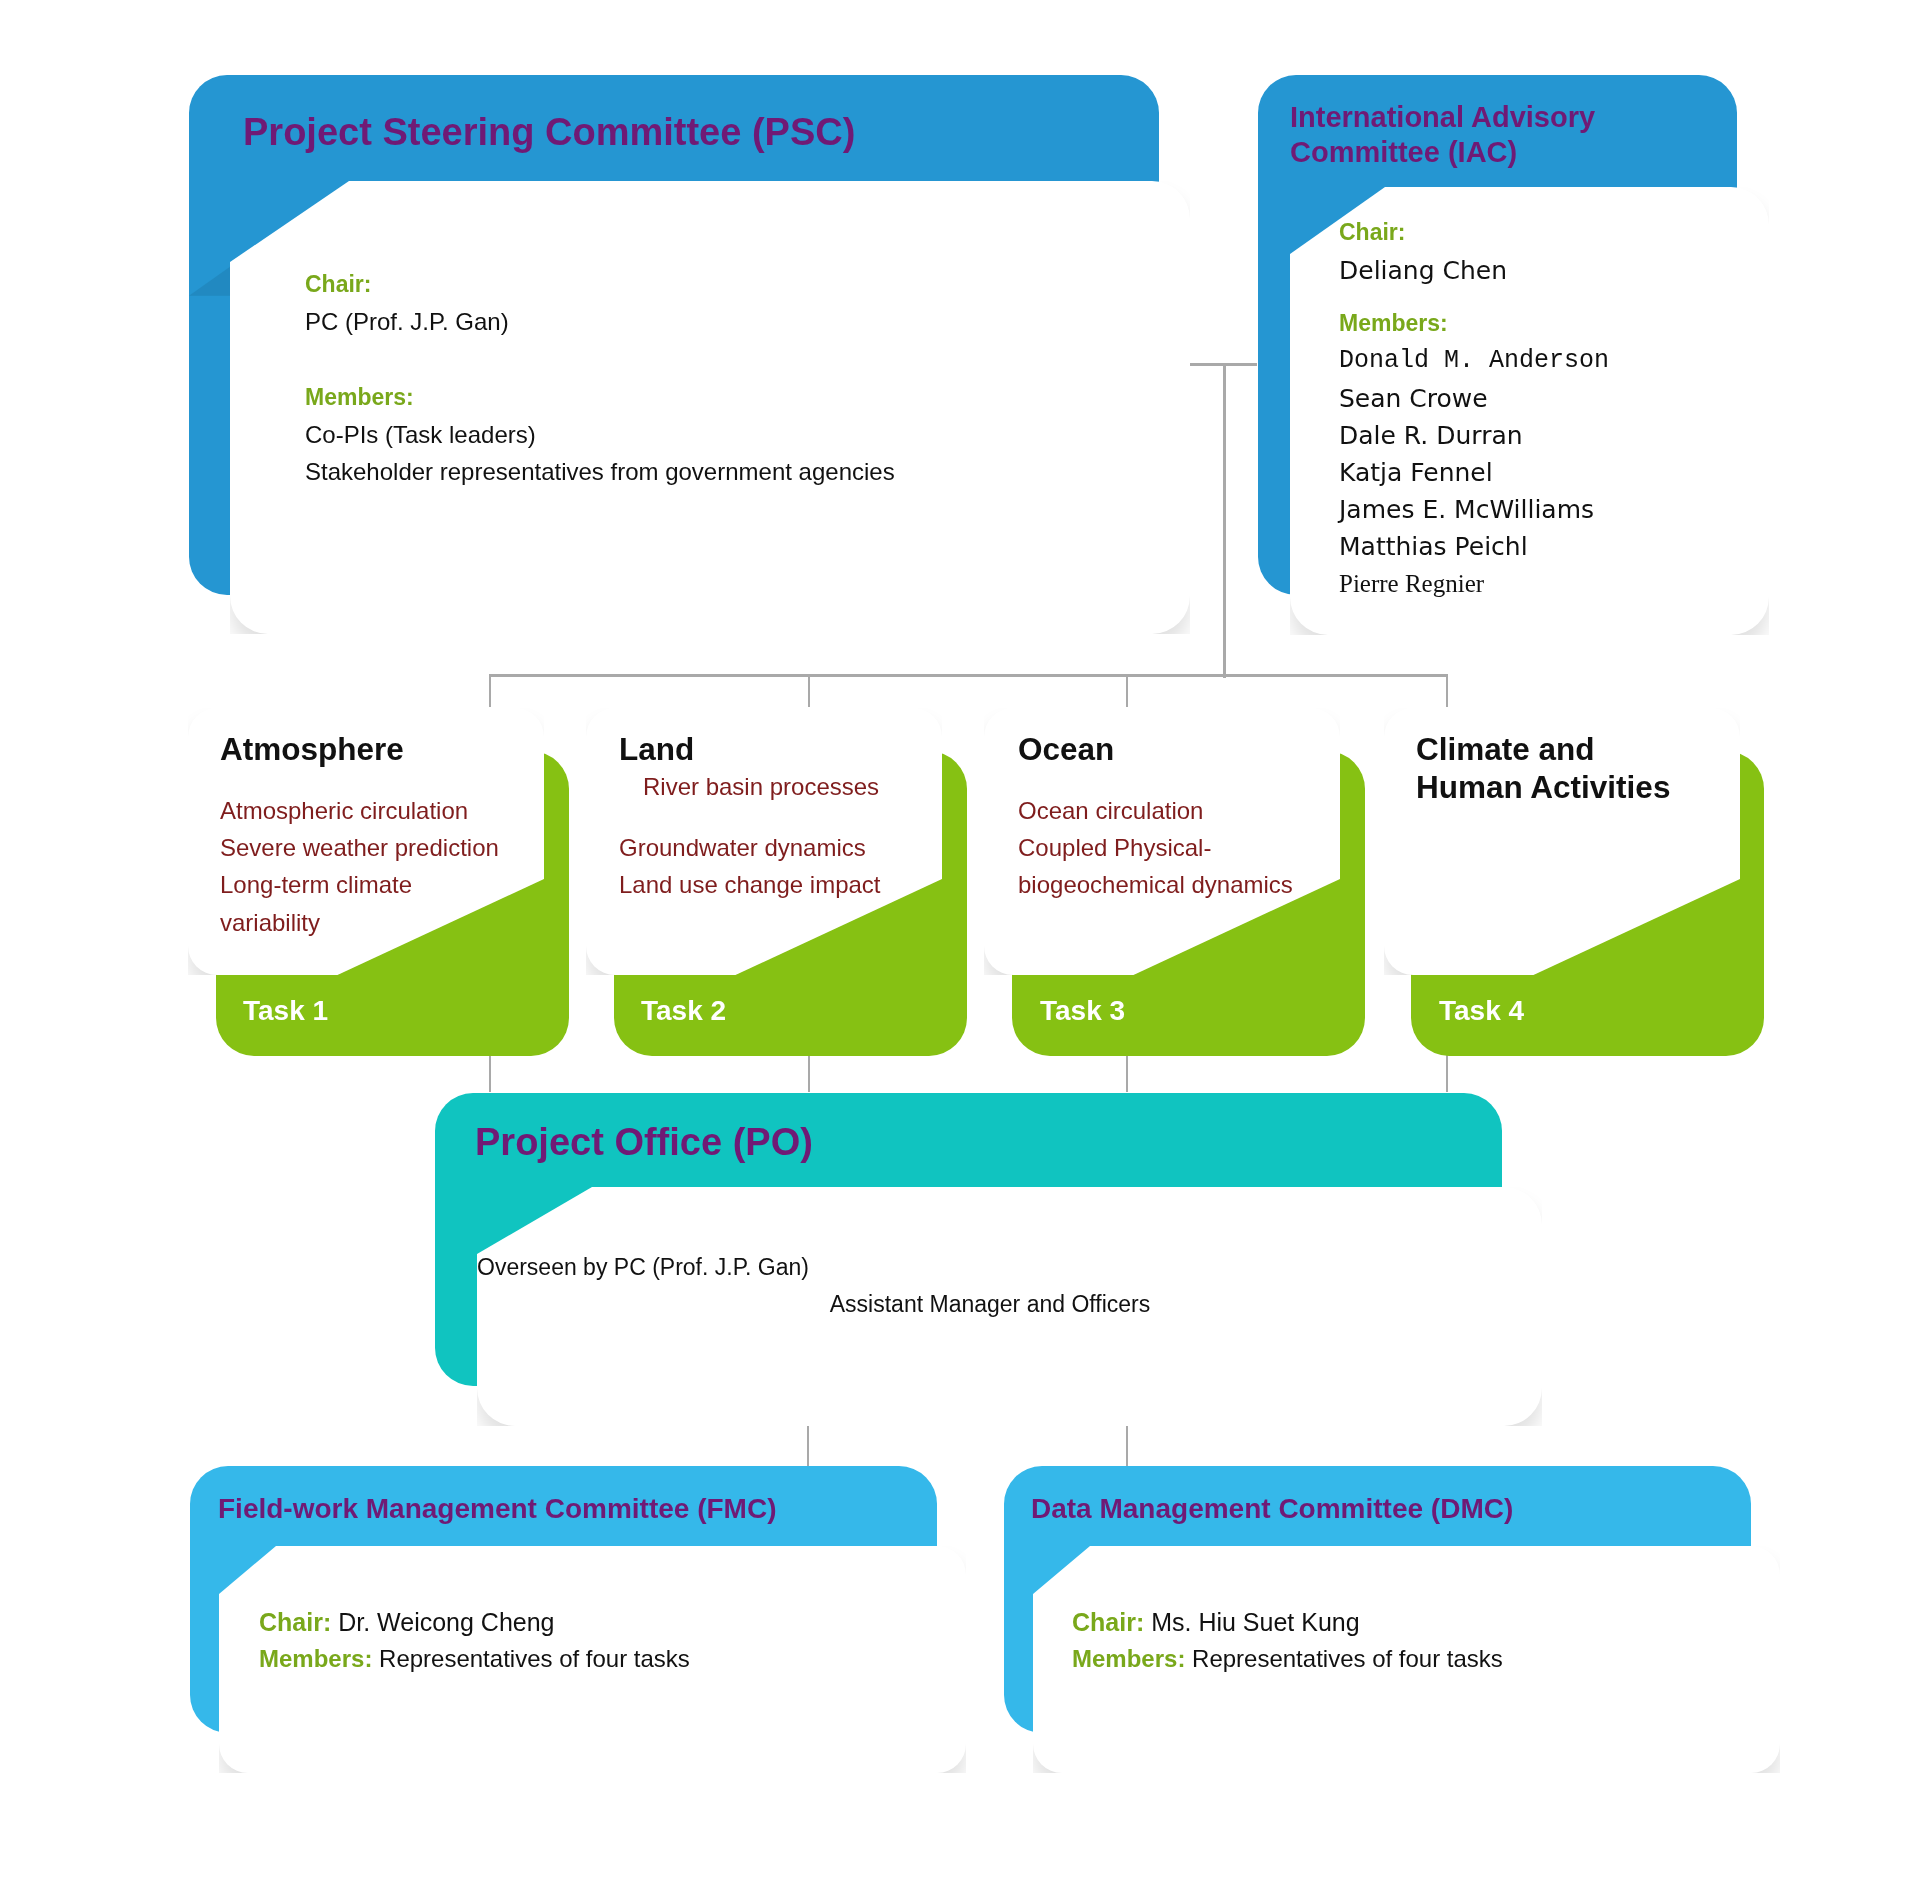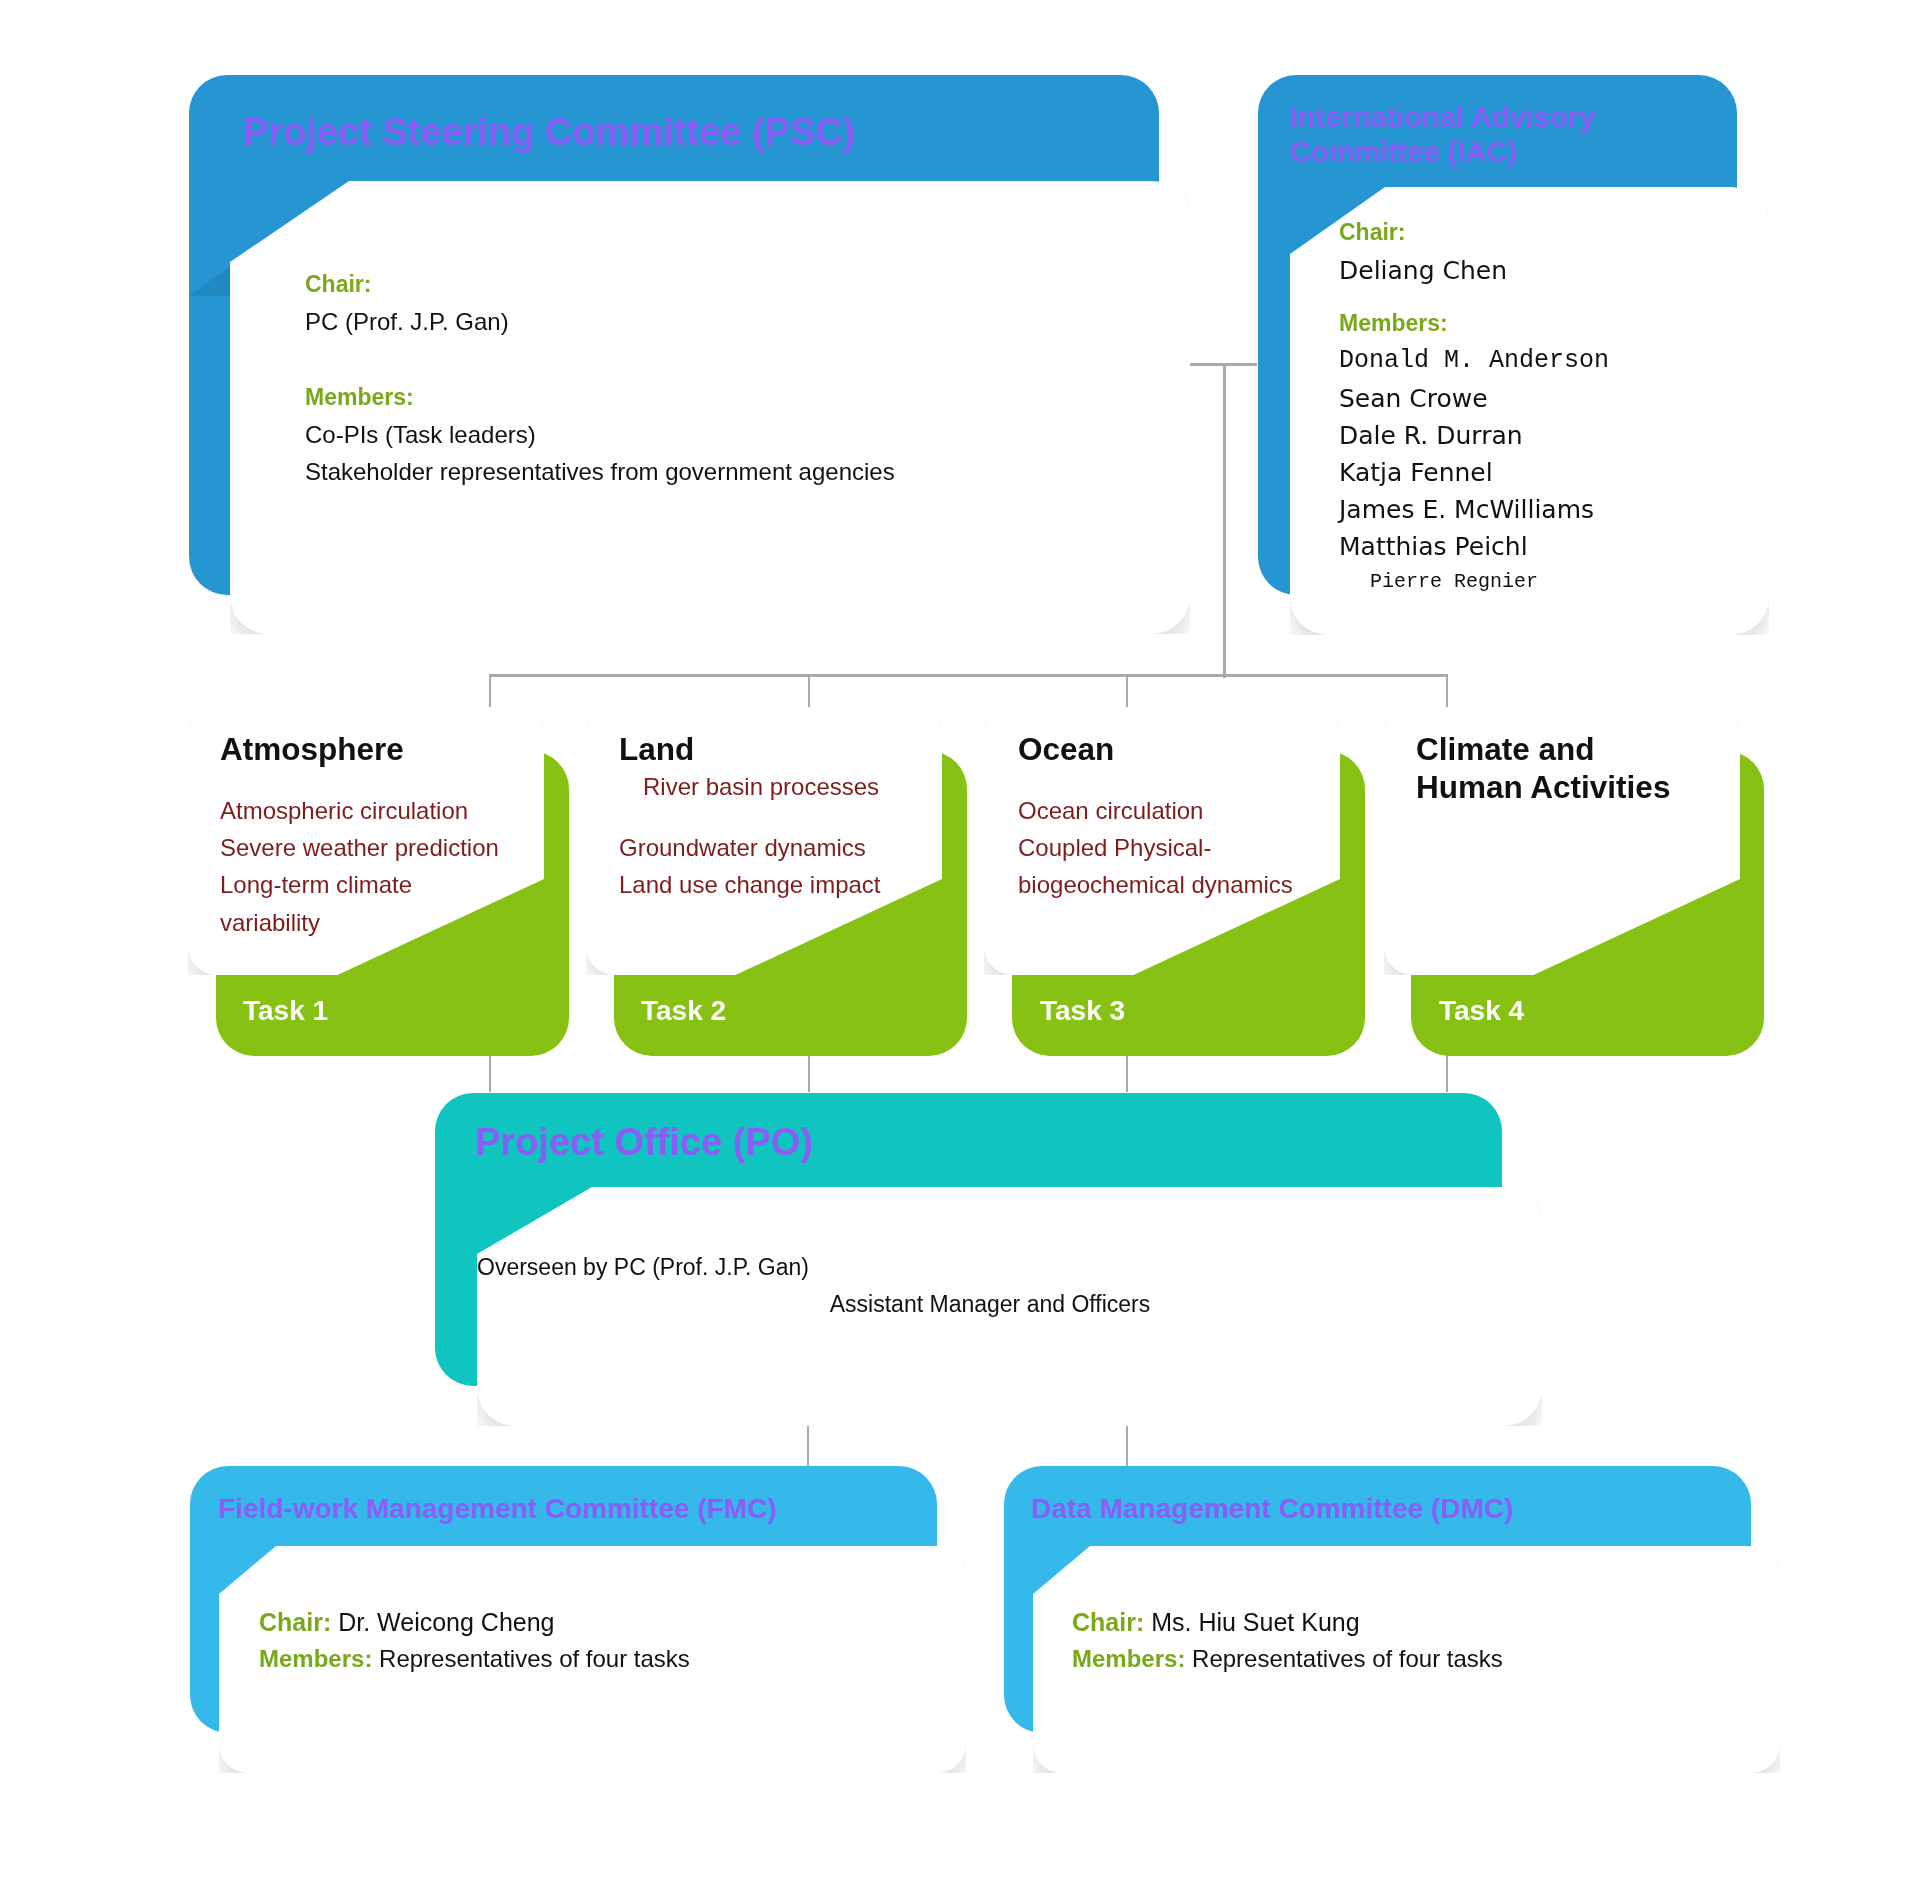--- a/index.html
+++ b/index.html
@@ -4,21 +4,21 @@
 <style>
   html,body{margin:0;padding:0;background:#fff;}
   body{width:1926px;height:1895px;position:relative;overflow:hidden;font-family:"Liberation Sans",sans-serif;}
   .abs{position:absolute;}
   .back{position:absolute;border-radius:38px;}
   .blue{background:#2596d2;}
   .lblue{background:#35b8ea;}
   .teal{background:#10c4c0;}
   .green{background:#86c113;}
   .card{position:absolute;background:#fff;border-radius:38px;box-shadow:0 14.3px 19px rgba(0,0,0,0.12);}
-  .hdr{position:absolute;color:#8b5cf6;font-weight:bold;}
+  .hdr{position:absolute;color:#701a75;font-weight:bold;}
   .lbl{color:#79a81b;font-weight:bold;}
   .txt{color:#111;}
   .line{position:absolute;background:#a9a9a9;}
   .wedge{position:absolute;}
   .task-title{font-size:31.5px;font-weight:bold;color:#111;line-height:38px;}
   .task-item{font-size:24px;color:#7f1d1d;line-height:37px;}
   .task-lbl{position:absolute;color:#fff;font-size:28px;font-weight:bold;}
 </style>
 </head>
 <body>
@@ -58,21 +58,21 @@
   <div class="card" style="left:1290px;top:187px;width:479px;height:448px;clip-path:polygon(95px 0,100% 0,100% 100%,0 100%,0 67px);"></div>
   <div class="abs lbl" style="left:1339px;top:219px;font-size:23px;">Chair:</div>
   <div class="abs txt" style="left:1339px;top:256px;font-size:25px;font-family:'DejaVu Sans',sans-serif;">Deliang Chen</div>
   <div class="abs lbl" style="left:1339px;top:310px;font-size:23px;">Members:</div>
   <div class="abs txt" style="left:1339px;top:346px;font-size:25px;font-family:Liberation Mono, monospace;">Donald M. Anderson</div>
   <div class="abs txt" style="left:1339px;top:384px;font-size:25px;font-family:'DejaVu Sans',sans-serif;">Sean Crowe</div>
   <div class="abs txt" style="left:1339px;top:421px;font-size:25px;font-family:'DejaVu Sans',sans-serif;">Dale R. Durran</div>
   <div class="abs txt" style="left:1339px;top:458px;font-size:25px;font-family:'DejaVu Sans',sans-serif;">Katja Fennel</div>
   <div class="abs txt" style="left:1339px;top:495px;font-size:25px;font-family:'DejaVu Sans',sans-serif;">James E. McWilliams</div>
   <div class="abs txt" style="left:1339px;top:532px;font-size:25px;font-family:'DejaVu Sans',sans-serif;">Matthias Peichl</div>
-  <div class="abs txt" style="left:1339px;top:570px;font-size:20px;font-family:Liberation Mono, monospace;margin-left:31px;">Pierre Regnier</div>
+  <div class="abs txt" style="left:1339px;top:570px;font-size:25px;font-family:Liberation Serif, serif;">Pierre Regnier</div>
 </div>
 
 <div>
   <div class="back green" style="left:216px;top:751px;width:353px;height:305px;"></div>
   <div class="card" style="left:188px;top:708px;width:356px;height:267px;border-radius:29px;clip-path:polygon(0 0,100% 0,100% 64%,42% 100%,0 100%);"></div>
   <div class="abs task-title" style="left:220px;top:730px;">Atmosphere</div>
   <div class="abs task-item" style="left:220px;top:792px;">Atmospheric circulation</div>
   <div class="abs task-item" style="left:220px;top:829px;">Severe weather prediction</div>
   <div class="abs task-item" style="left:220px;top:866px;">Long-term climate</div>
   <div class="abs task-item" style="left:220px;top:904px;">variability</div>

